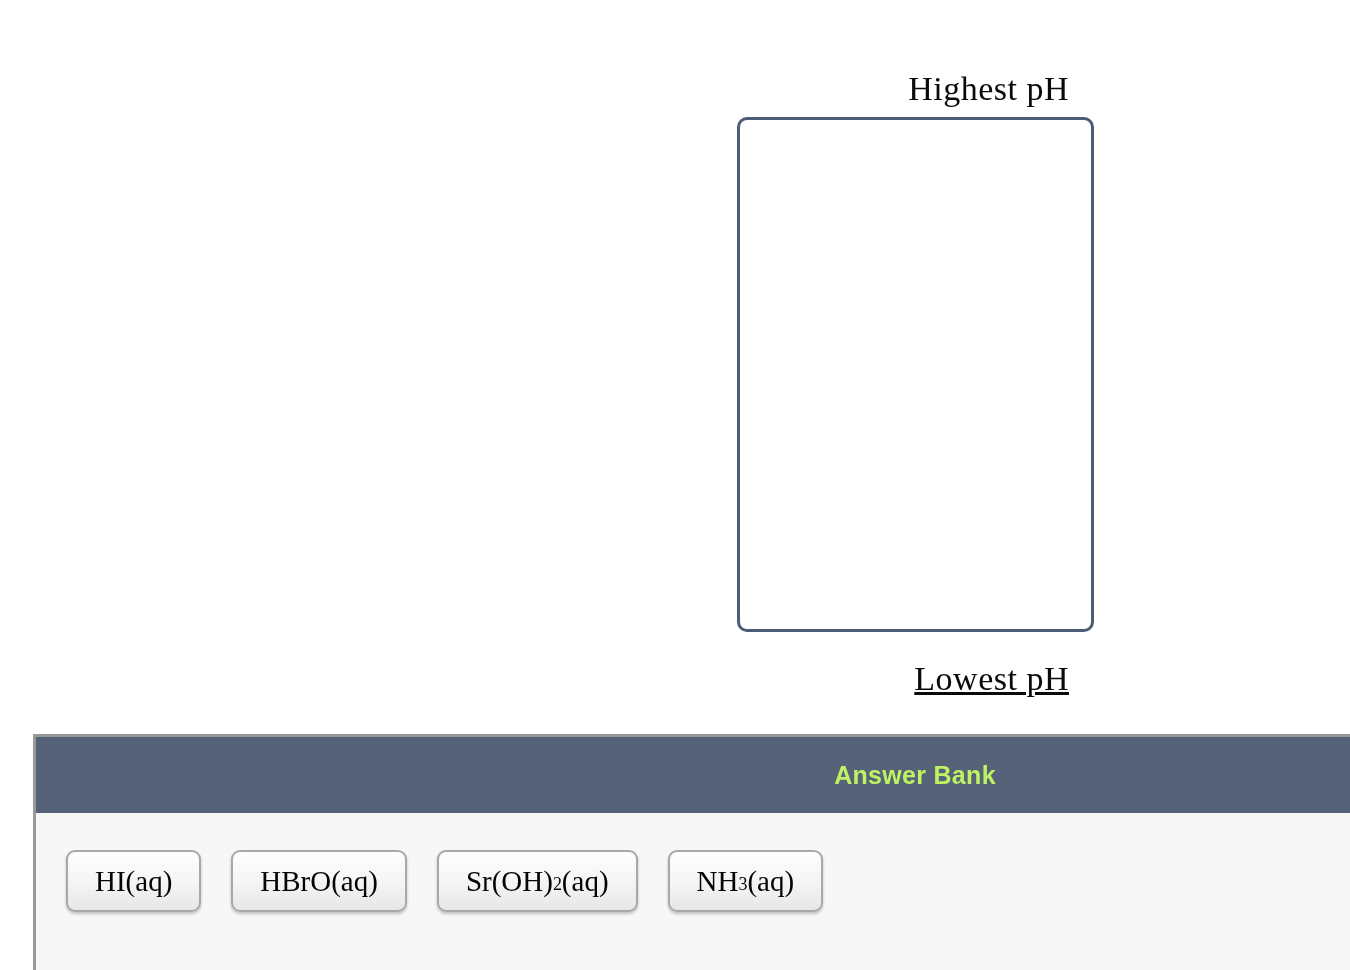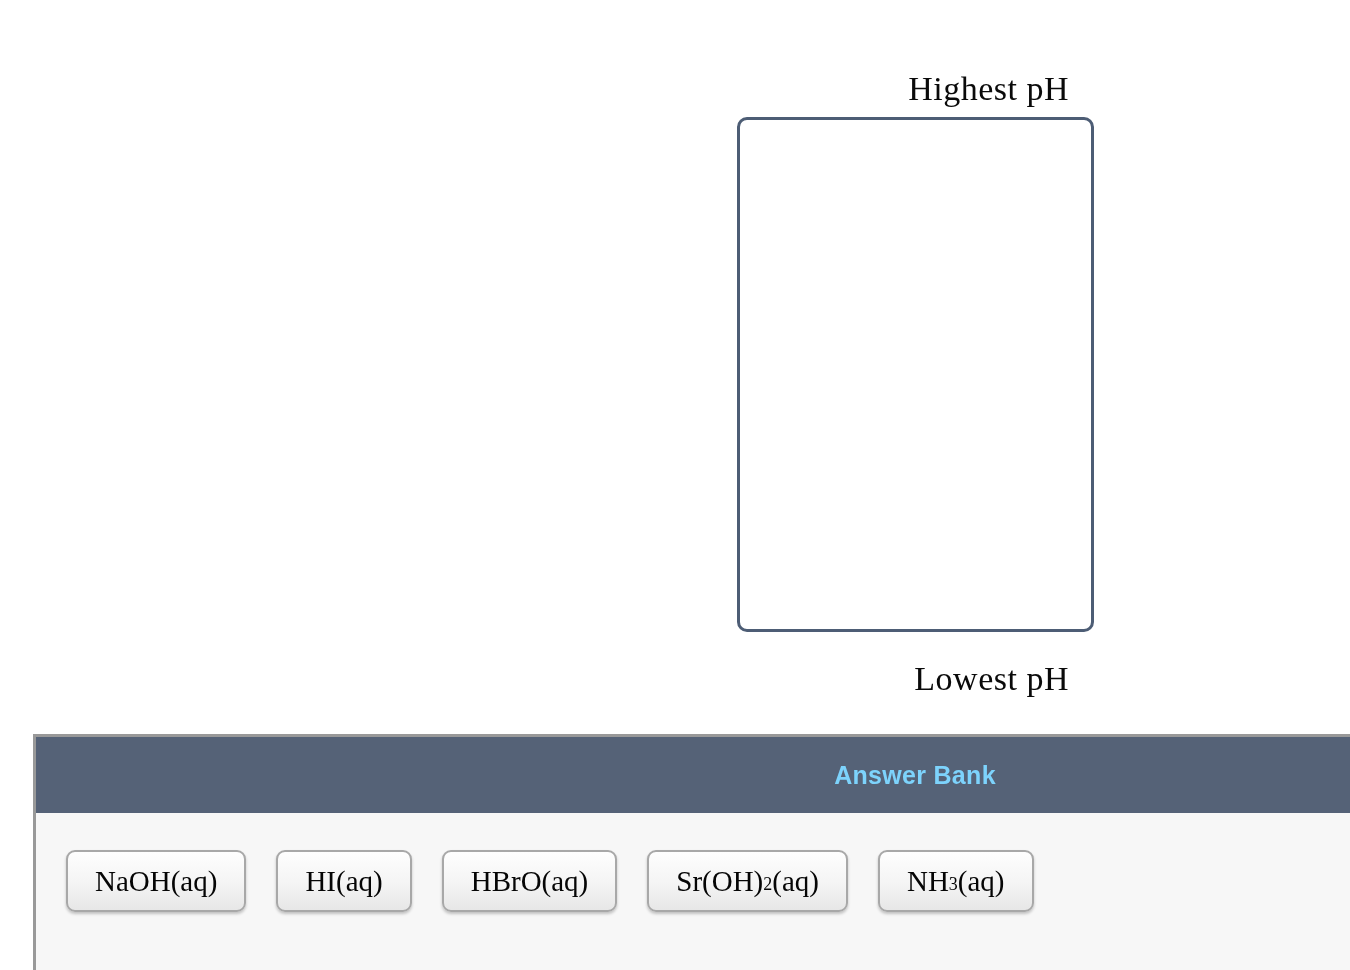--- a/index.html
+++ b/index.html
@@ -16,21 +16,21 @@
     position: absolute;
     left: 712px;
     width: 357px;
     text-align: right;
     font-family: "Liberation Serif", serif;
     font-size: 34px;
     color: #0a0a0a;
     letter-spacing: 0.5px;
   }
   .rank-label.top { top: 70px; }
-  .rank-label.bottom { top: 660px; }
+  .rank-label.bottom { top: 660px; text-decoration: underline; }
 
   .dropzone {
     position: absolute;
     left: 737px;
     top: 117px;
     width: 357px;
     height: 515px;
     background: #ffffff;
     border: 3px solid var(--slate-border, #4d5d75);
     border-radius: 10px;
@@ -50,21 +50,21 @@
     height: 76px;
     background: var(--bank-header, #556277);
     display: flex;
     align-items: center;
     justify-content: center;
   }
   .answer-bank-title {
     font-family: "Liberation Sans", sans-serif;
     font-size: 25px;
     font-weight: 600;
-    color: #7dd3fc;
+    color: #bef264;
     letter-spacing: 0.3px;
   }
   .answer-bank-body {
     display: flex;
     align-items: flex-start;
     gap: 30px;
     padding: 37px 0 0 30px;
   }
 
   .chip {
@@ -96,23 +96,20 @@
 
 <div class="dropzone"></div>
 
 <div class="rank-label bottom">Lowest pH</div>
 
 <div class="answer-bank">
   <div class="answer-bank-header">
     <span class="answer-bank-title">Answer Bank</span>
   </div>
   <div class="answer-bank-body" id="chips">
-      <div class="chip" title="NaOH(aq)">
-        <span>NaOH(aq)</span>
-      </div>
       <div class="chip" title="HI(aq)">
         <span>HI(aq)</span>
       </div>
       <div class="chip" title="HBrO(aq)">
         <span>HBrO(aq)</span>
       </div>
       <div class="chip" title="Sr(OH)2(aq)">
         <span>Sr(OH)</span>
         <sub>2</sub>
         <span>(aq)</span>

